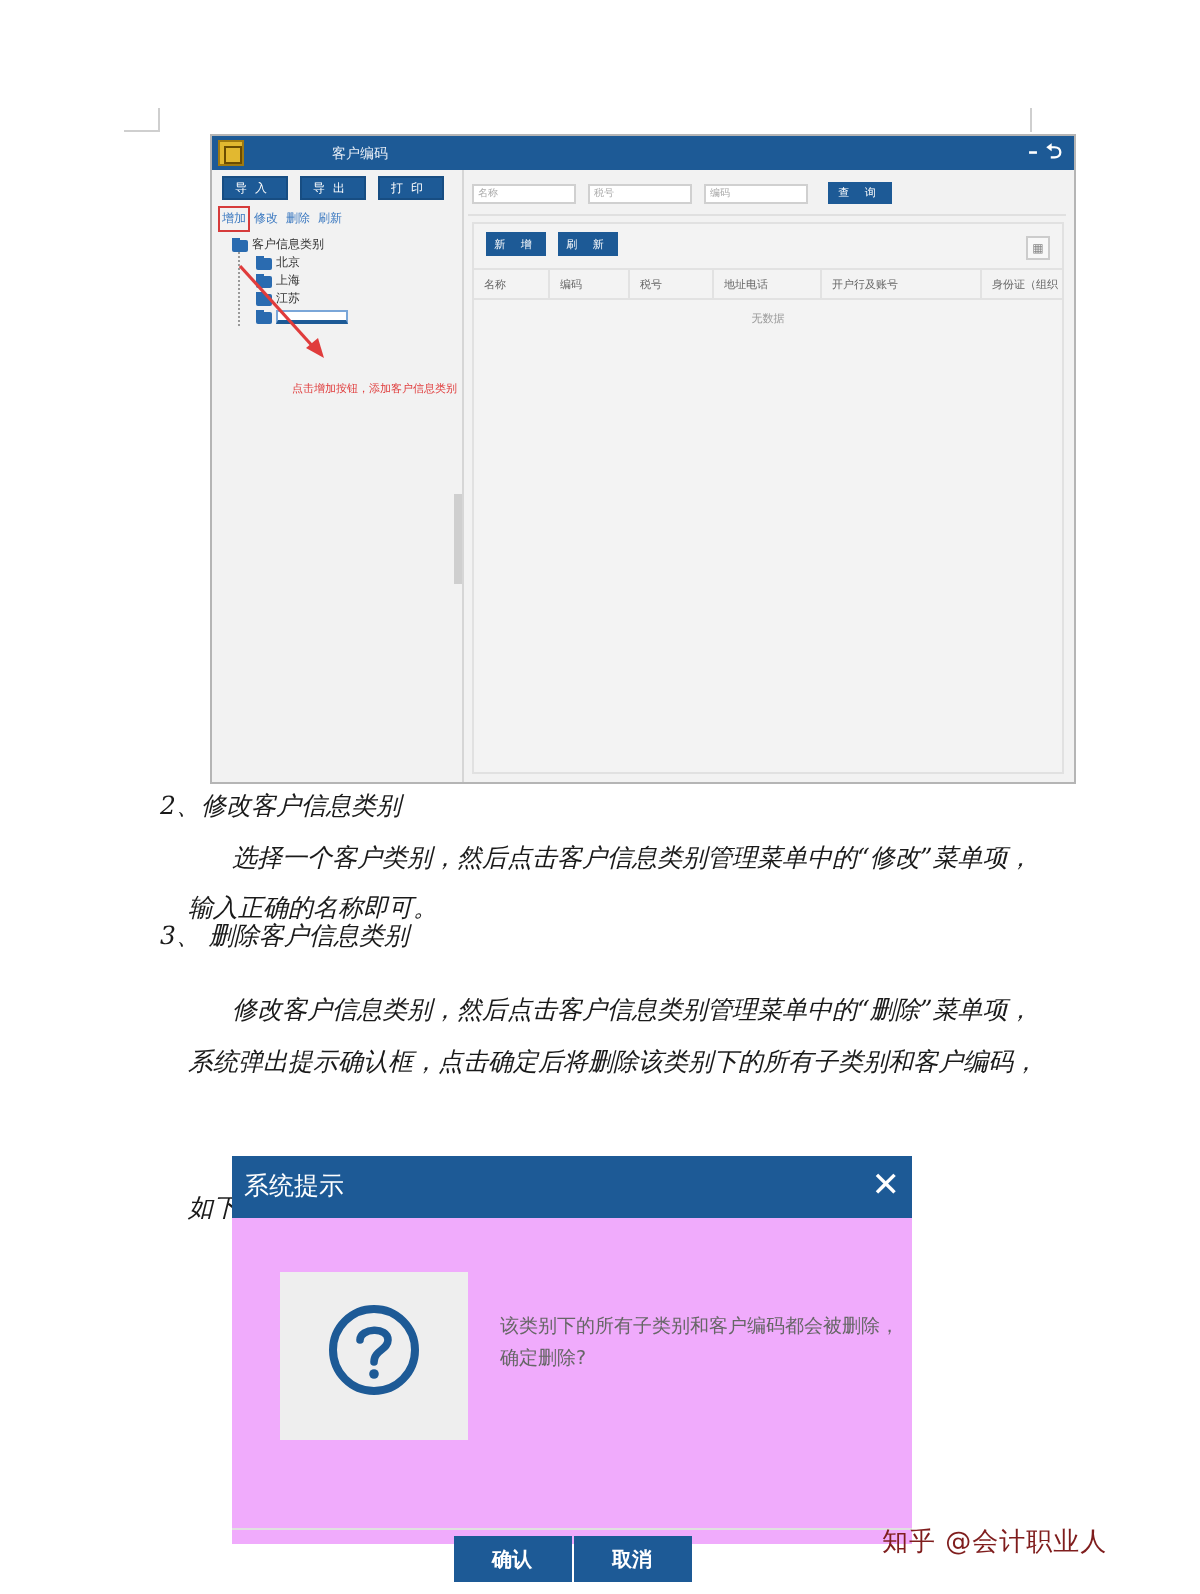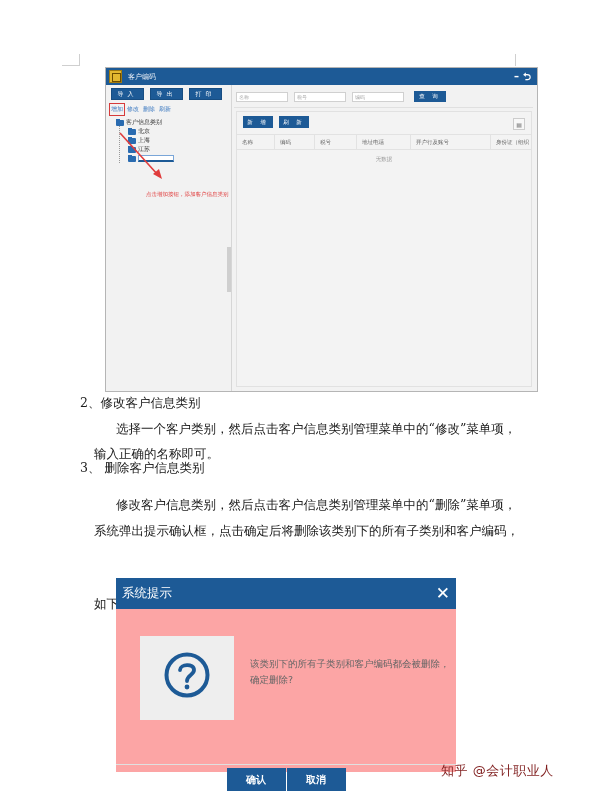--- a/index.html
+++ b/index.html
@@ -5,21 +5,21 @@
   * { box-sizing: border-box; margin: 0; padding: 0; }
   html, body { width: 600px; height: 797px; background: #ffffff; overflow: hidden; }
   body { position: relative; font-family: "DejaVu Sans", "Liberation Sans", sans-serif; color: #222; }
 
   .corner { position: absolute; border-color: #cfcfcf; border-style: solid; width: 18px; height: 12px; }
   .corner.tl { left: 62px; top: 54px; border-width: 0 1px 1px 0; }
   .corner.tr { left: 515px; top: 54px; border-width: 0 0 1px 1px; width: 1px; }
 
   
   .app { position: absolute; left: 105px; top: 67px; width: 433px; height: 325px; background: #f2f2f2; border: 1px solid #b5b5b5; }
-  .app-title { height: 17px; background: #1d5a96; display: flex; align-items: center; padding-left: 3px; color: #fff; font-size: 7px; }
+  .app-title { height: 17px; background: #1d5a96; display: flex; align-items: center; padding-left: 3px; color: #fff; font-size: 7px; gap: 38px; }
   .app-logo { width: 13px; height: 13px; background: #e2b830; border: 1px solid #a07a10; margin-right: 6px; position: relative; }
   .app-logo::before { content: ""; position: absolute; left: 2px; top: 2px; width: 7px; height: 7px; border: 1px solid #6b4c00; }
   .app-title-text { flex: 1; color: #e8eef6; }
   .win-ctrls { display: flex; gap: 4px; padding-right: 6px; font-size: 10px; font-weight: bold; }
   .win-ctrl { color: #fff; cursor: pointer; line-height: 1; }
 
   .left-panel { position: absolute; left: 0; top: 17px; width: 126px; height: 306px; background: #f2f2f2; border-right: 1px solid #d6d6d6; }
   .toolbar { display: flex; gap: 6px; padding: 3px 5px 0 5px; }
   .tbtn { width: 33px; height: 12px; background: #1d5a96; color: #fff; font-size: 6px; display: flex; align-items: center; justify-content: center; letter-spacing: 4px; cursor: pointer; border: 1px solid #174d82; }
   .menu-links { display: flex; gap: 4px; padding: 5px 3px 0 5px; font-size: 6px; color: #3a78c0; }
@@ -46,24 +46,24 @@
   .sep { position: absolute; left: 0; top: 22px; width: 299px; height: 1px; background: #e0e0e0; }
   .grid-box { position: absolute; left: 2px; top: 26px; width: 296px; height: 276px; background: #f3f3f3; border: 1px solid #e1e1e1; }
   .grid-tools { display: flex; gap: 6px; padding: 4px 0 0 6px; height: 20px; position: relative; }
   .gbtn { width: 30px; height: 12px; background: #1d5a96; color: #fff; font-size: 5.5px; display: flex; align-items: center; justify-content: center; letter-spacing: 3px; cursor: pointer; }
   .col-icon { position: absolute; right: 6px; top: 6px; width: 12px; height: 12px; border: 1px solid #ccc; background: #f8f8f8; color: #888; font-size: 6px; display: flex; align-items: center; justify-content: center; cursor: pointer; }
   .grid-head { display: flex; height: 16px; border-top: 1px solid #e2e2e2; border-bottom: 1px solid #e2e2e2; margin-top: 2px; font-size: 5.5px; color: #666; }
   .gh { display: flex; align-items: center; padding-left: 5px; border-right: 1px solid #e2e2e2; overflow: hidden; white-space: nowrap; }
   .empty { text-align: center; font-size: 5.5px; color: #999; margin-top: 6px; }
 
   
-  .doc { position: absolute; font-family: "DejaVu Serif", "Liberation Serif", serif; font-size: 12.5px; color: #1a1a1a; white-space: nowrap; }
+  .doc { position: absolute; font-family: "DejaVu Serif", "Liberation Serif", serif; font-size: 12.5px; color: #1a1a1a; white-space: nowrap; font-style: italic; }
 
   
-  .dialog { position: absolute; left: 116px; top: 578px; width: 340px; height: 194px; background: #fca5a5; }
+  .dialog { position: absolute; left: 116px; top: 578px; width: 340px; height: 194px; background: #f0abfc; }
   .dlg-head { height: 31px; background: #1d5a96; color: #fff; display: flex; align-items: center; justify-content: space-between; padding: 0 6px 0 6px; font-size: 12.5px; }
   .dlg-close { font-size: 17px; cursor: pointer; line-height: 1; }
   .dlg-body { position: relative; height: 156px; border-bottom: 1px solid #e0e0e0; }
   .icon-area { position: absolute; left: 24px; top: 27px; width: 94px; height: 84px; background: #eeeeee; }
   .q-icon { position: absolute; left: 23px; top: 15px; }
   .dlg-msg { position: absolute; left: 134px; top: 47px; font-size: 9.5px; color: #666; line-height: 16px; white-space: normal; width: 200px; }
   .dlg-foot { display: flex; justify-content: center; gap: 1px; padding-top: 3px; text-align: center; }
   .dbtn { width: 59px; height: 23px; background: #1d5a96; color: #fff; font-size: 10px; font-weight: bold; display: flex; align-items: center; justify-content: center; cursor: pointer; }
 
   .watermark { position: absolute; left: 441px; top: 762px; font-size: 13px; color: #7f1d1d; font-family: "DejaVu Sans", sans-serif; white-space: nowrap; letter-spacing: 0.5px; }

